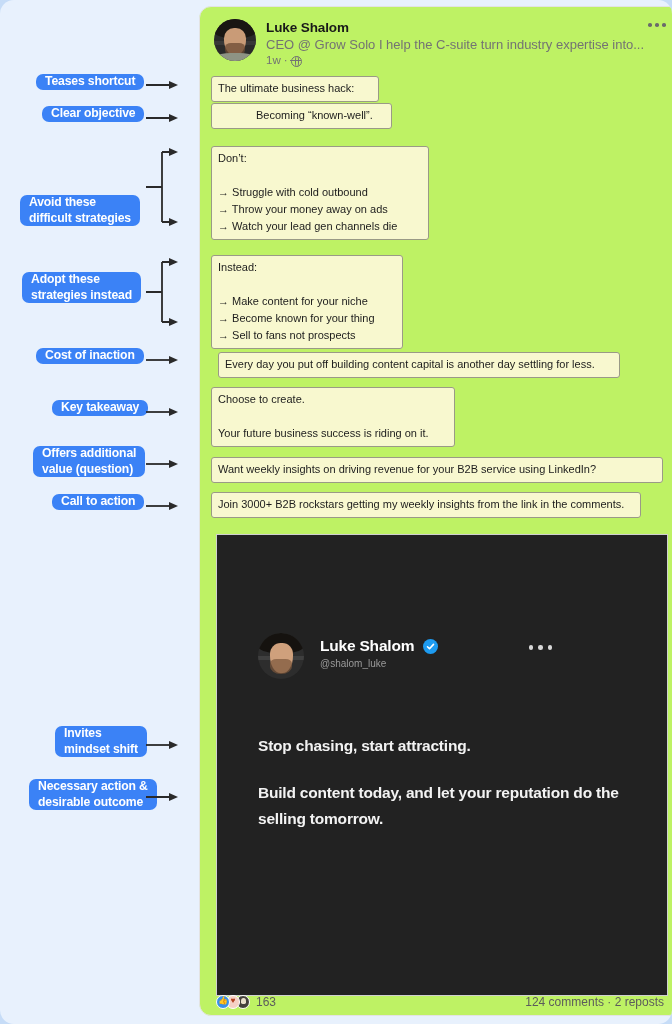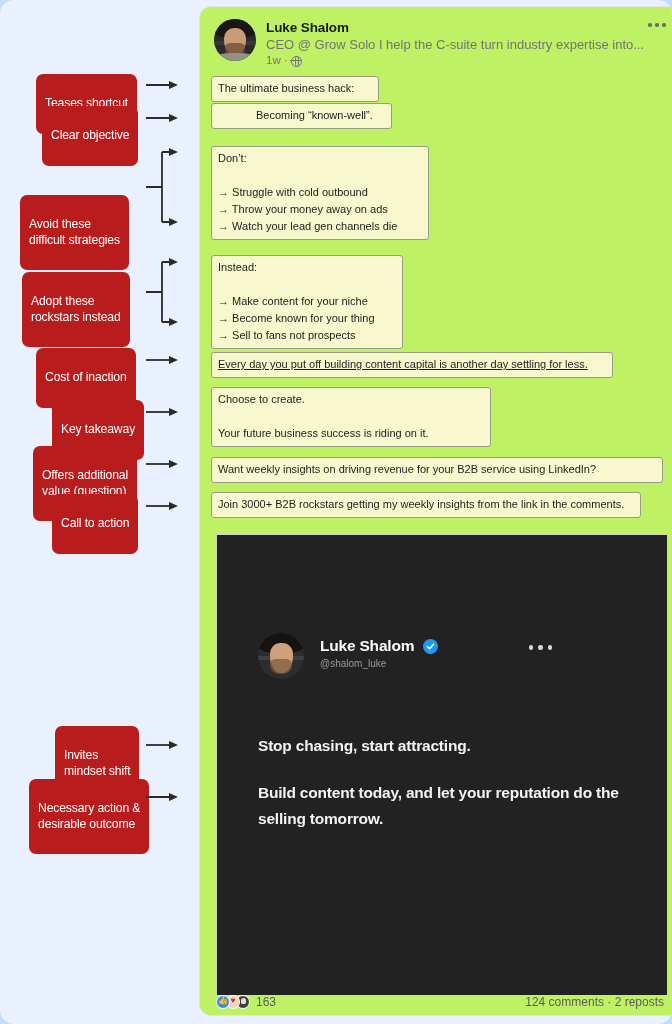--- a/index.html
+++ b/index.html
@@ -120,27 +120,27 @@
     font-size:8px; color:#b24020; text-align:center; line-height:12px; }
   .rx-insight { background:#44403c; z-index:1; }
   .rx-insight::after { content:""; position:absolute; left:3.5px; top:2px; width:5px; height:6px;
     background:#e8dfcc; border-radius:50% 50% 30% 30%; }
   .rx-count { font-size:12px; color:#5c5c5c; margin-left:10px; }
   .footer-right { font-size:12px; color:#5c5c5c; }
 
   
   .tag {
     position:absolute;
-    background:#b91c1c;
+    background:#3b82f6;
     color:#ffffff;
     border-radius:7px;
     font-size:12.2px;
-    font-weight:normal;
+    font-weight:bold;
     line-height:15.5px;
-    padding:22px 9px;
+    padding:0 9px;
     letter-spacing:-0.15px;
     white-space:pre-line;
   }
   .conn { position:absolute; overflow:visible; }
   .conn line, .conn path { stroke:#2a2a2a; stroke-width:1.8; fill:none; }
   .conn polygon { fill:#2a2a2a; }
 </style>
 </head>
 <body>
 
@@ -181,23 +181,23 @@
 → Struggle with cold outbound
 → Throw your money away on ads
 → Watch your lead gen channels die</div>
 
     <div class="hl" style="left:11px; top:248px; width:192px;">Instead:
 
 → Make content for your niche
 → Become known for your thing
 → Sell to fans not prospects</div>
 
-    <div class="hl" style="left:11px; top:345px; width:402px;text-decoration:underline;">Every day you put off building content capital is another day settling for less.</div>
-
-    <div class="hl" style="left:11px; top:380px; width:280px;">Choose to create.
+    <div class="hl" style="left:18px; top:345px; width:402px;">Every day you put off building content capital is another day settling for less.</div>
+
+    <div class="hl" style="left:11px; top:380px; width:244px;">Choose to create.
 
 Your future business success is riding on it.</div>
 
     <div class="hl" style="left:11px; top:450px; width:452px;">Want weekly insights on driving revenue for your B2B service using LinkedIn?</div>
 
     <div class="hl" style="left:11px; top:485px; width:430px;">Join 3000+ B2B rockstars getting my weekly insights from the link in the comments.</div>
 
     <div id="embed">
       <div class="embed-head">
         <div class="embed-avatar">
@@ -238,21 +238,21 @@
       </div>
       <div class="footer-right">124 comments · 2 reposts</div>
     </div>
   </div>
 
   <div class="tag" style="left:36px; top:74px;">Teases shortcut</div>
   <div class="tag" style="left:42px; top:106px;">Clear objective</div>
   <div class="tag" style="left:20px; top:167px;margin-top:28px;">Avoid these
 difficult strategies</div>
   <div class="tag" style="left:22px; top:272px;">Adopt these
-rockstars instead</div>
+strategies instead</div>
   <div class="tag" style="left:36px; top:348px;text-align:right;">Cost of inaction</div>
   <div class="tag" style="left:52px; top:400px;">Key takeaway</div>
   <div class="tag" style="left:33px; top:446px;">Offers additional
 value (question)</div>
   <div class="tag" style="left:52px; top:494px;">Call to action</div>
   <div class="tag" style="left:55px; top:726px;">Invites
 mindset shift</div>
   <div class="tag" style="left:16px; top:779px;margin-left:13px;">Necessary action &amp;
 desirable outcome</div>
 

